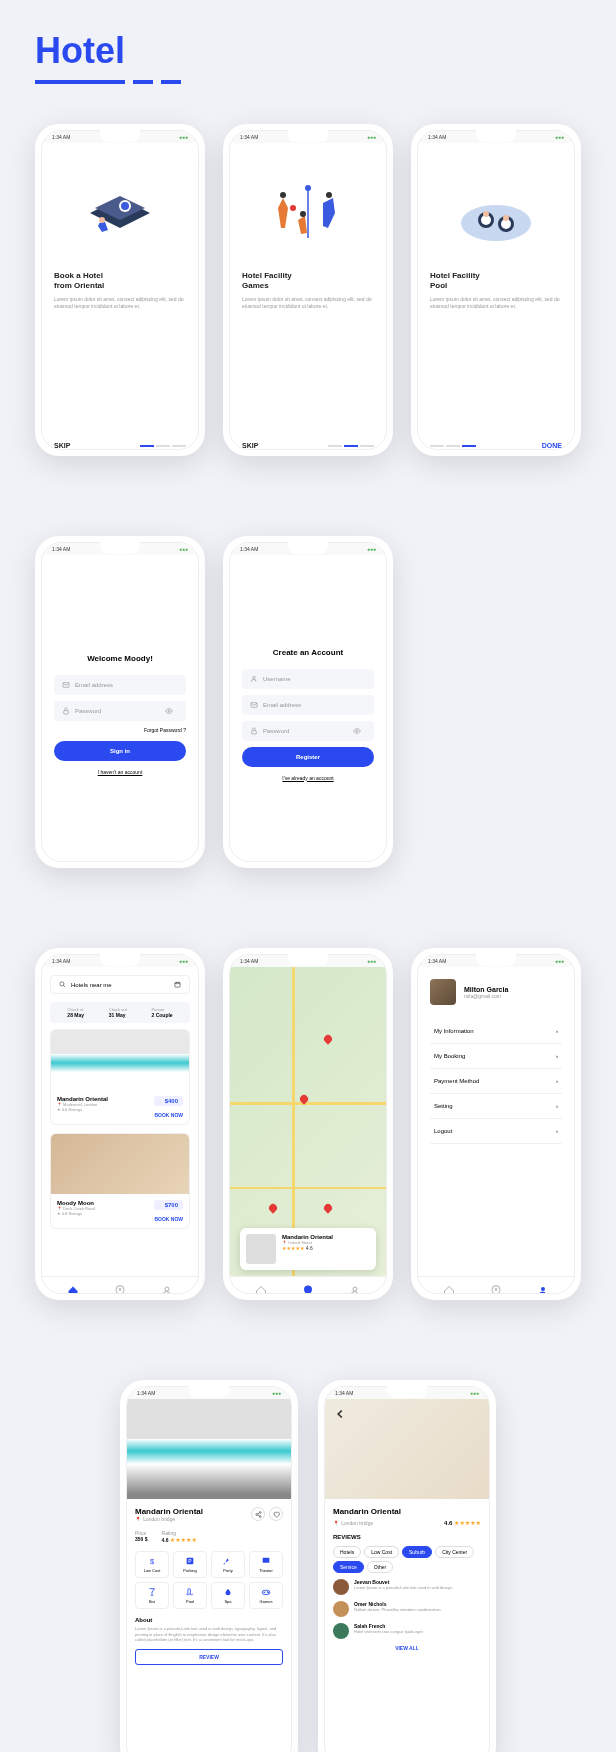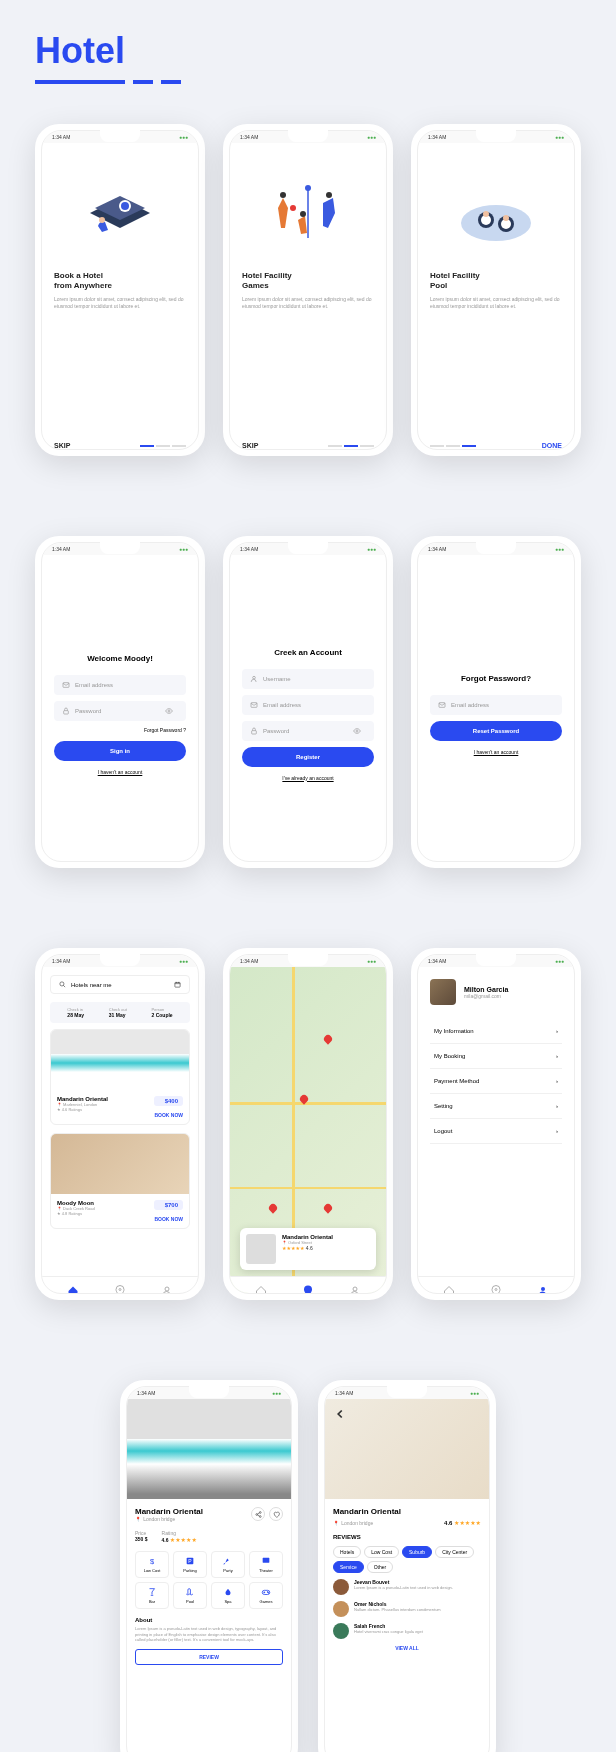--- a/index.html
+++ b/index.html
@@ -113,21 +113,21 @@
 <div class="ill">
             <svg width="80" height="70" viewBox="0 0 80 70">
               <path d="M10 35 L40 20 L70 35 L40 50 Z" fill="#2a3a5a"></path>
               <path d="M15 30 L40 18 L65 30 L40 42 Z" fill="#4a5a8a"></path>
               <circle cx="45" cy="28" r="6" fill="#fff"></circle>
               <circle cx="45" cy="28" r="4" fill="#3a5ae0"></circle>
               <path d="M18 48 Q20 42 25 44 L28 52 L22 54 Z" fill="#3a5ae0"></path>
               <circle cx="22" cy="42" r="3" fill="#f0c0a0"></circle>
             </svg>
           </div>
-<div class="onb-title"><span>Book a Hotel</span><br><span>from Anywhere</span></div>
+<div class="onb-title"><span>Book a Hotel</span><br><span>from Oriental</span></div>
 <div class="onb-desc">Lorem ipsum dolor sit amet, consect adipiscing elit, sed do eiusmod tempor incididunt ut labore et.</div>
 <div class="onb-foot">
             <span class="skip">SKIP</span>
             <div class="prog">
               <span class="act"></span>
               <span></span>
               <span></span>
             </div>
           </div>
 </div>
@@ -235,21 +235,21 @@
       </div>
     </div>
 
 <div class="phone">
       <div class="screen">
 <div class="status">
           <span>1:34 AM</span>
           <span>●●●</span>
         </div>
 <div class="auth">
-<div class="auth-h">Creek an Account</div>
+<div class="auth-h">Create an Account</div>
 <div class="inp">
             <svg width="8" height="8" viewBox="0 0 24 24" fill="none" stroke="#999" stroke-width="2">
               <circle cx="12" cy="8" r="4"></circle>
               <path d="M4 21v-1a7 7 0 0114 0v1"></path>
             </svg>
             <span>Username</span>
           </div>
 <div class="inp">
             <svg width="8" height="8" viewBox="0 0 24 24" fill="none" stroke="#999" stroke-width="2">
               <rect x="3" y="5" width="18" height="14" rx="2"></rect>
@@ -267,40 +267,20 @@
               <path d="M2 12s3-7 10-7 10 7 10 7-3 7-10 7-10-7-10-7z"></path>
               <circle cx="12" cy="12" r="3"></circle>
             </svg>
           </div>
 <div class="btn-p">Register</div>
 <div class="auth-lnk">I've already an account</div>
 </div>
       </div>
     </div>
 
-<div class="phone">
-      <div class="screen">
-<div class="status">
-          <span>1:34 AM</span>
-          <span>●●●</span>
-        </div>
-<div class="auth">
-<div class="auth-h">Forgot Password?</div>
-<div class="inp">
-            <svg width="8" height="8" viewBox="0 0 24 24" fill="none" stroke="#999" stroke-width="2">
-              <rect x="3" y="5" width="18" height="14" rx="2"></rect>
-              <path d="M3 7l9 6 9-6"></path>
-            </svg>
-            <span>Email address</span>
-          </div>
-<div class="btn-p">Reset Password</div>
-<div class="auth-lnk">I haven't an account</div>
-</div>
-      </div>
-    </div>
 </div>
 
 <div class="grid">
 <div class="phone">
       <div class="screen tall">
 <div class="status">
           <span>1:34 AM</span>
           <span>●●●</span>
         </div>
 <div class="list">

